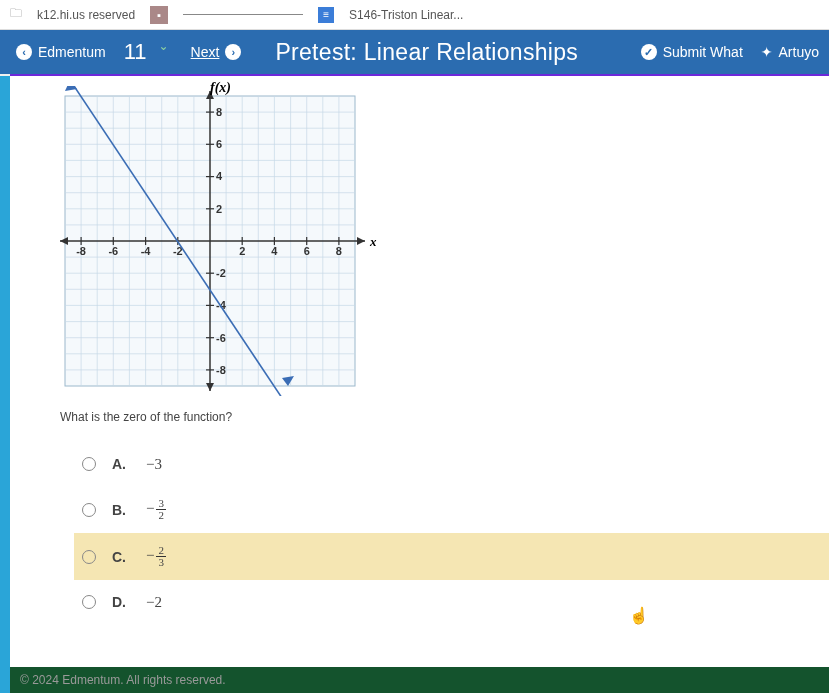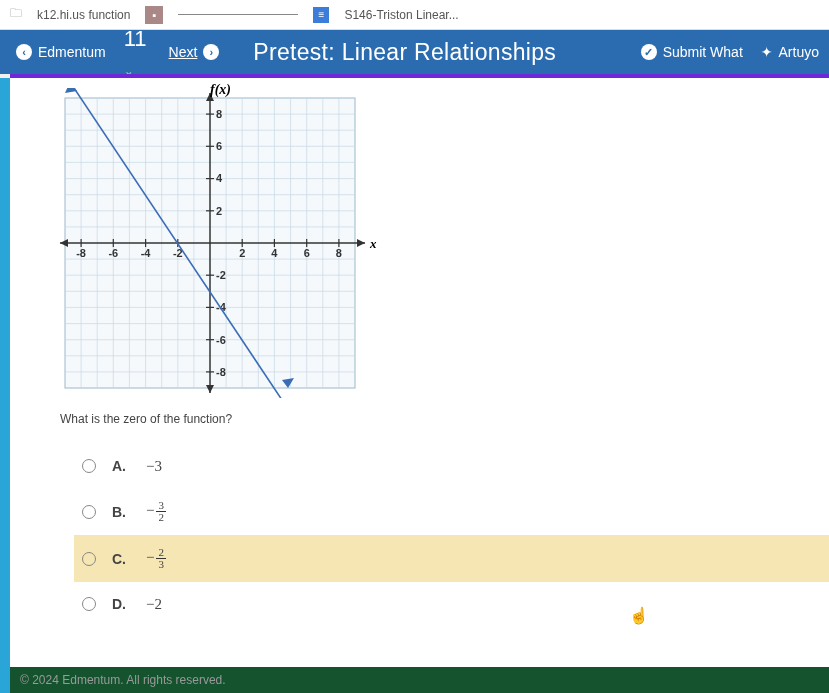--- a/index.html
+++ b/index.html
@@ -41,40 +41,40 @@
       color: #fff;
       font-size: 14px;
       padding: 0 6px;
     }
     .prev-btn {
       display: flex; align-items: center; gap: 6px;
       padding: 0 10px; cursor: pointer;
     }
     .q-num {
       font-size: 22px; font-weight: 300; padding: 0 8px;
-      display:flex; align-items:flex-start; gap:12px;flex-direction:column;
+      display:flex; align-items:flex-start; gap:12px;
     }
     .chevron-down { font-size: 12px; color: #8fd3a0; }
     .next-btn {
       display: flex; align-items: flex-start; gap: 6px;
       padding: 0 14px; cursor:pointer;text-decoration:underline;
     }
     .title-area { padding-left: 20px; font-size: 23px; letter-spacing: .3px; }
     .right-controls { margin-left:auto; display:flex; align-items:center; gap:18px; padding-right:4px;}
     .submit-btn { display:flex; align-items:center; gap:6px; cursor:pointer;}
     .check-circle {
       width:16px;height:16px;border-radius:50%;background:#fff;color:#2b6cb0;
       display:inline-flex;align-items:center;justify-content:center;font-size:11px;font-weight:bold;
     }
     .reader-btn { display:flex; align-items:center; gap:6px; cursor:pointer;}
     .content-wrap {
       position: absolute;
       left: 10px; right: 0; top: 74px; bottom: 0;
       background: #f5f5f5;
-      border-top: 4px solid #6d28d9;
+      border-top: 2px solid #6d28d9;
     }
     .left-strip {
       position:absolute; left:-10px; top:0; bottom:0; width:10px;
       background: linear-gradient(#2aa5d8,#2aa5d8);
     }
     .content {
       background: #fff;
       margin: 0 0 0 0;
       padding: 10px 0 0 0;
       height: 100%;
@@ -135,21 +135,21 @@
     .arrow-circle {
       width:16px;height:16px;border-radius:50%;background:#fff;color:#2b6cb0;
       display:inline-flex;align-items:center;justify-content:center;font-size:11px;font-weight:bold;
     }
   </style>
 </head>
 <body>
 
 <div class="bookmarks-bar">
   <span class="folder-icon">🗀</span>
-  <span>k12.hi.us function</span>
+  <span>k12.hi.us reserved</span>
   <span class="person-icon">▪</span>
   <span class="line"></span>
   <span class="doc-icon">≡</span>
   <span>S146-Triston Linear...</span>
 </div>
 
 <div class="nav-bar">
   <div class="prev-btn">
     <span class="arrow-circle">‹</span>
     <span>Edmentum</span>

